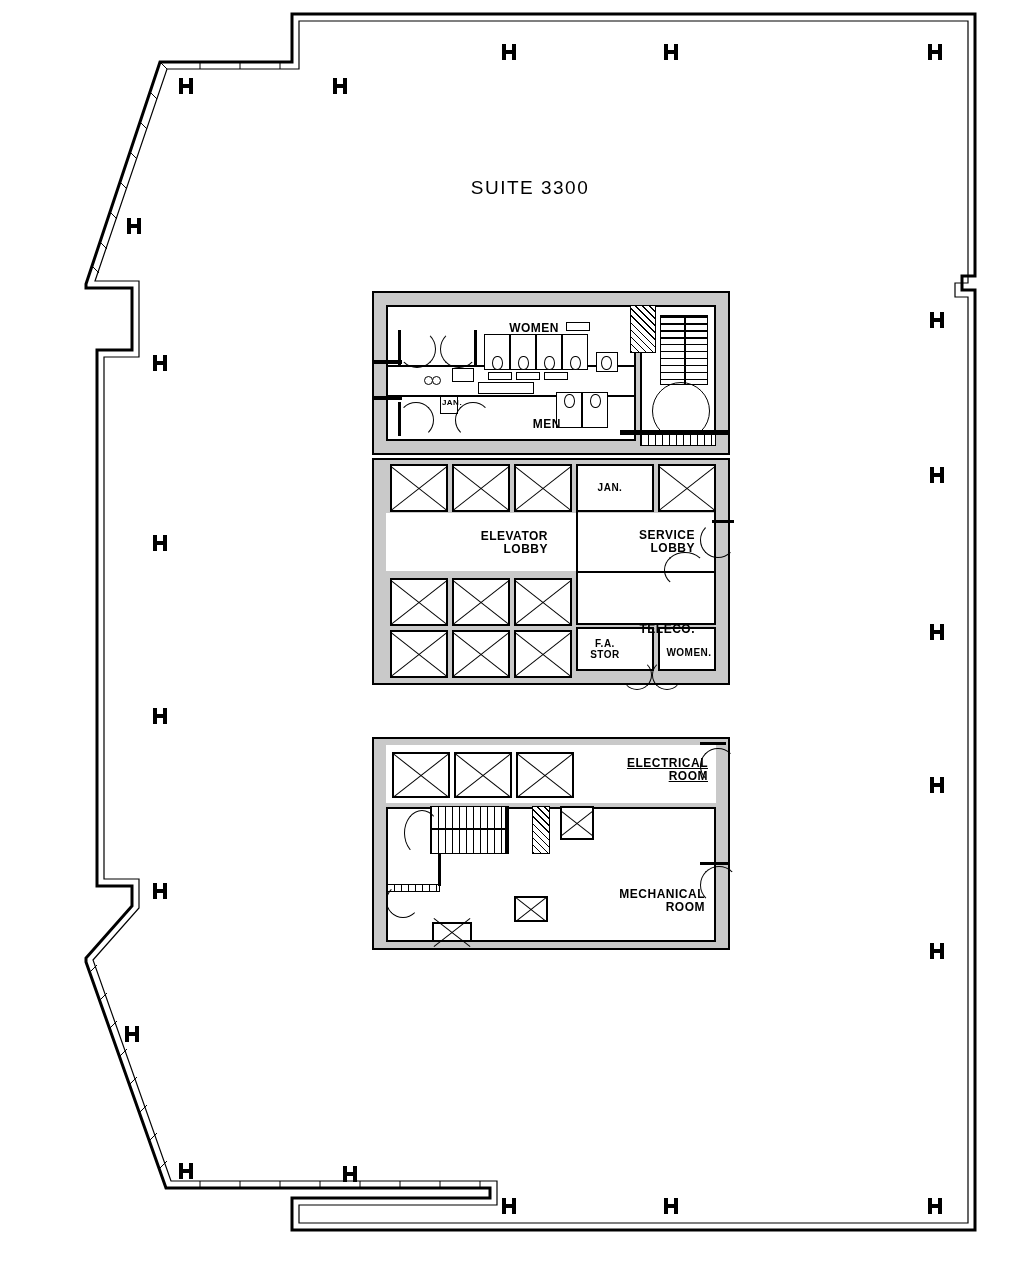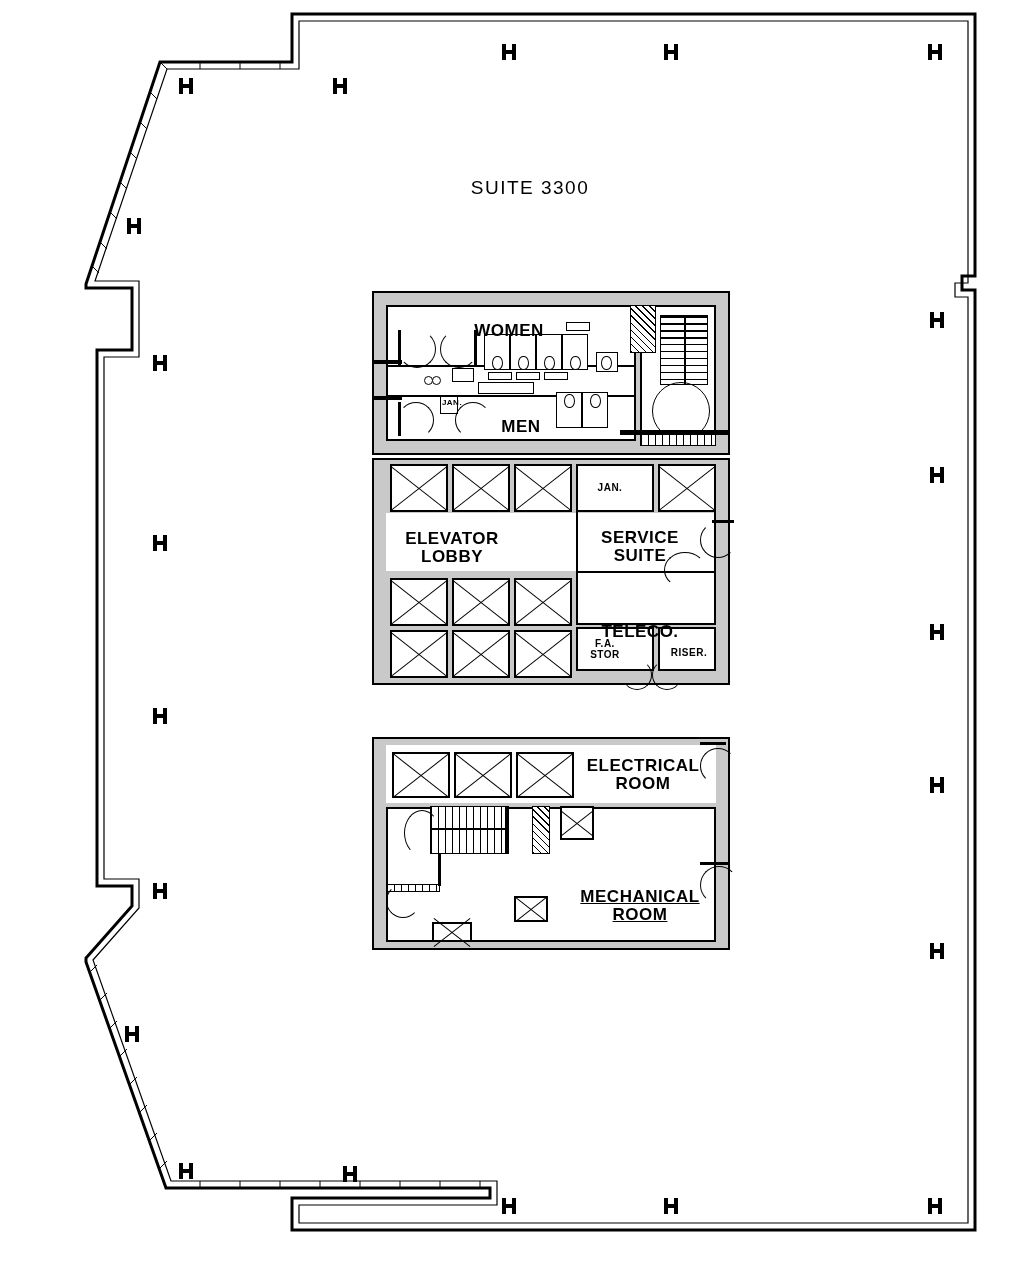--- a/index.html
+++ b/index.html
@@ -23,21 +23,21 @@
     text-align: center;
     letter-spacing: 0.5px;
     line-height: 1.08;
     white-space: pre-line;
   }
   .suite-title {
     font-size: 19px;
     letter-spacing: 1.5px;
     font-weight: normal;
   }
-  .rm-md { font-size: 17px; }
+  .rm-md { font-size: 12px; text-align: right; }
   .rm-sm { font-size: 10px; }
   .rm-xs { font-size: 8px; }
 
   
   .outer-wall {
     position: absolute;
     left: 0; top: 0;
     width: 1012px; height: 1288px;
   }
 
@@ -290,31 +290,31 @@
 
   <div class="door" style="left:700px; top:748px; width:34px; height:34px; border-radius:50%; border-bottom-color:transparent; border-right-color:transparent;"></div>
   <div class="doorleaf" style="left:700px; top:742px; width:26px; height:3px;"></div>
   <div class="door" style="left:700px; top:866px; width:36px; height:36px; border-radius:50%; border-bottom-color:transparent; border-right-color:transparent;"></div>
   <div class="doorleaf" style="left:700px; top:862px; width:28px; height:3px;"></div>
 
   <div class="lbl rm-md" style="left:459px; top:322px; width:100px;">WOMEN</div>
   <div class="lbl rm-md" style="left:481px; top:418px; width:80px;">MEN</div>
   <div class="lbl rm-xs" style="left:434px; top:399px; width:36px;">JAN.</div>
   <div class="lbl rm-sm" style="left:582px; top:483px; width:56px;">JAN.</div>
-  <div class="lbl rm-md" style="left:392px; top:530px; width:120px;">ELEVATOR
+  <div class="lbl rm-md" style="left:428px; top:530px; width:120px;">ELEVATOR
 LOBBY</div>
   <div class="lbl rm-md" style="left:585px; top:529px; width:110px;">SERVICE
-SUITE</div>
+LOBBY</div>
   <div class="lbl rm-md" style="left:585px; top:623px; width:110px;">TELECO.</div>
   <div class="lbl rm-sm" style="left:577px; top:639px; width:56px;">F.A.
 STOR</div>
-  <div class="lbl rm-sm" style="left:661px; top:648px; width:56px;">RISER.</div>
-  <div class="lbl rm-md" style="left:578px; top:757px; width:130px;">ELECTRICAL
+  <div class="lbl rm-sm" style="left:661px; top:648px; width:56px;">WOMEN.</div>
+  <div class="lbl rm-md" style="left:578px; top:757px; width:130px;text-decoration:underline;">ELECTRICAL
 ROOM</div>
-  <div class="lbl rm-md" style="left:575px; top:888px; width:130px;text-decoration:underline;">MECHANICAL
+  <div class="lbl rm-md" style="left:575px; top:888px; width:130px;">MECHANICAL
 ROOM</div>
 
   <div class="hmark" style="left:502px; top:44px;">
       <span class="v1"></span>
       <span class="v2"></span>
       <span class="hb"></span>
     </div>
   <div class="hmark" style="left:664px; top:44px;">
       <span class="v1"></span>
       <span class="v2"></span>

